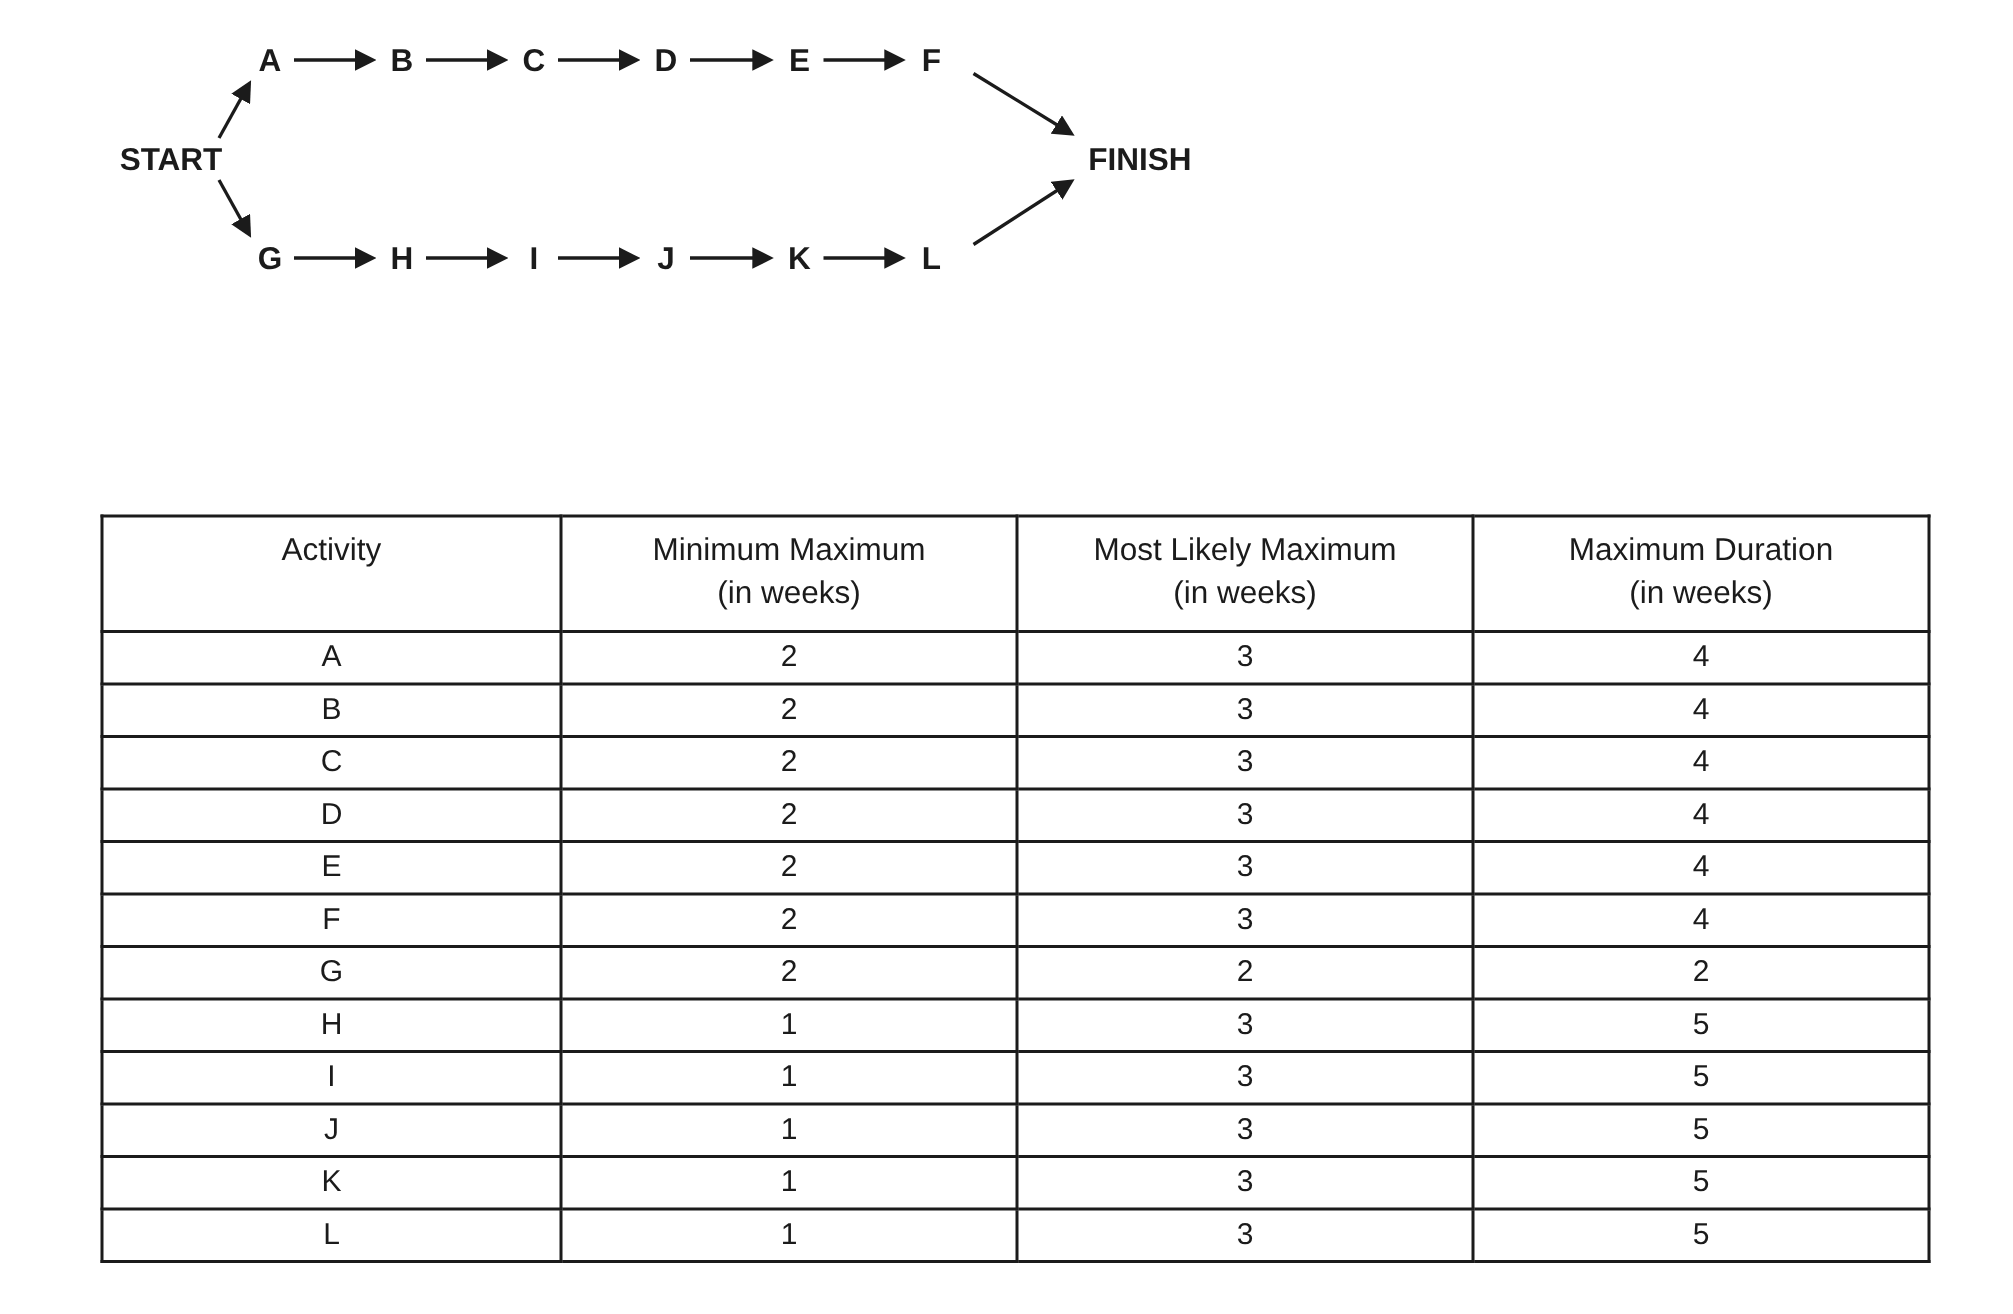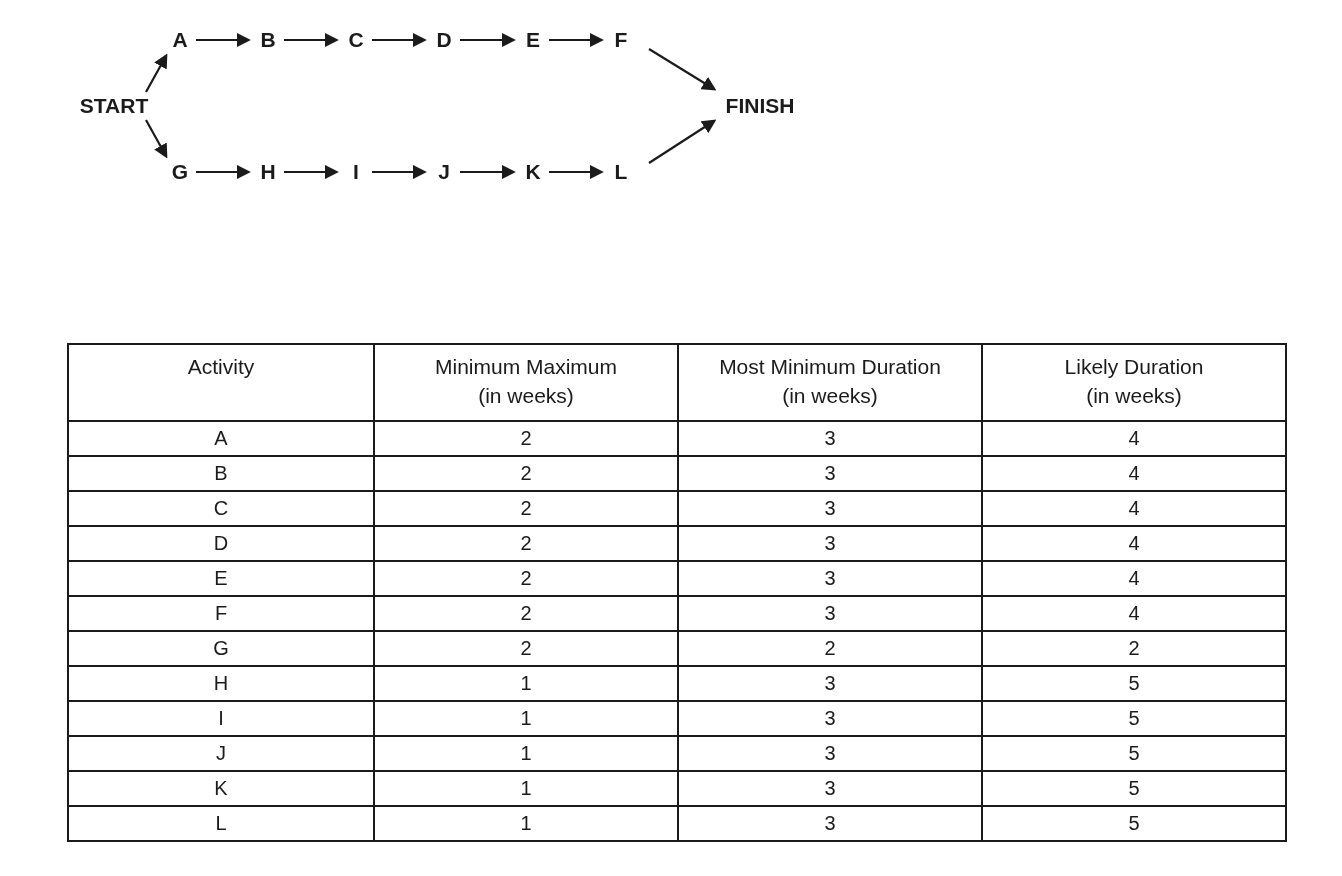--- a/index.html
+++ b/index.html
@@ -130,25 +130,25 @@
       <thead>
         <tr id="header-row">
             <th>
               <div>Activity</div>
             </th>
             <th>
               <div>Minimum Maximum</div>
               <div>(in weeks)</div>
             </th>
             <th>
-              <div>Most Minimum Duration</div>
+              <div>Most Likely Maximum</div>
               <div>(in weeks)</div>
             </th>
             <th>
-              <div>Likely Duration</div>
+              <div>Maximum Duration</div>
               <div>(in weeks)</div>
             </th>
           </tr>
       </thead>
       <tbody id="table-body">
           <tr>
             <td>A</td>
             <td>2</td>
             <td>3</td>
             <td>4</td>

